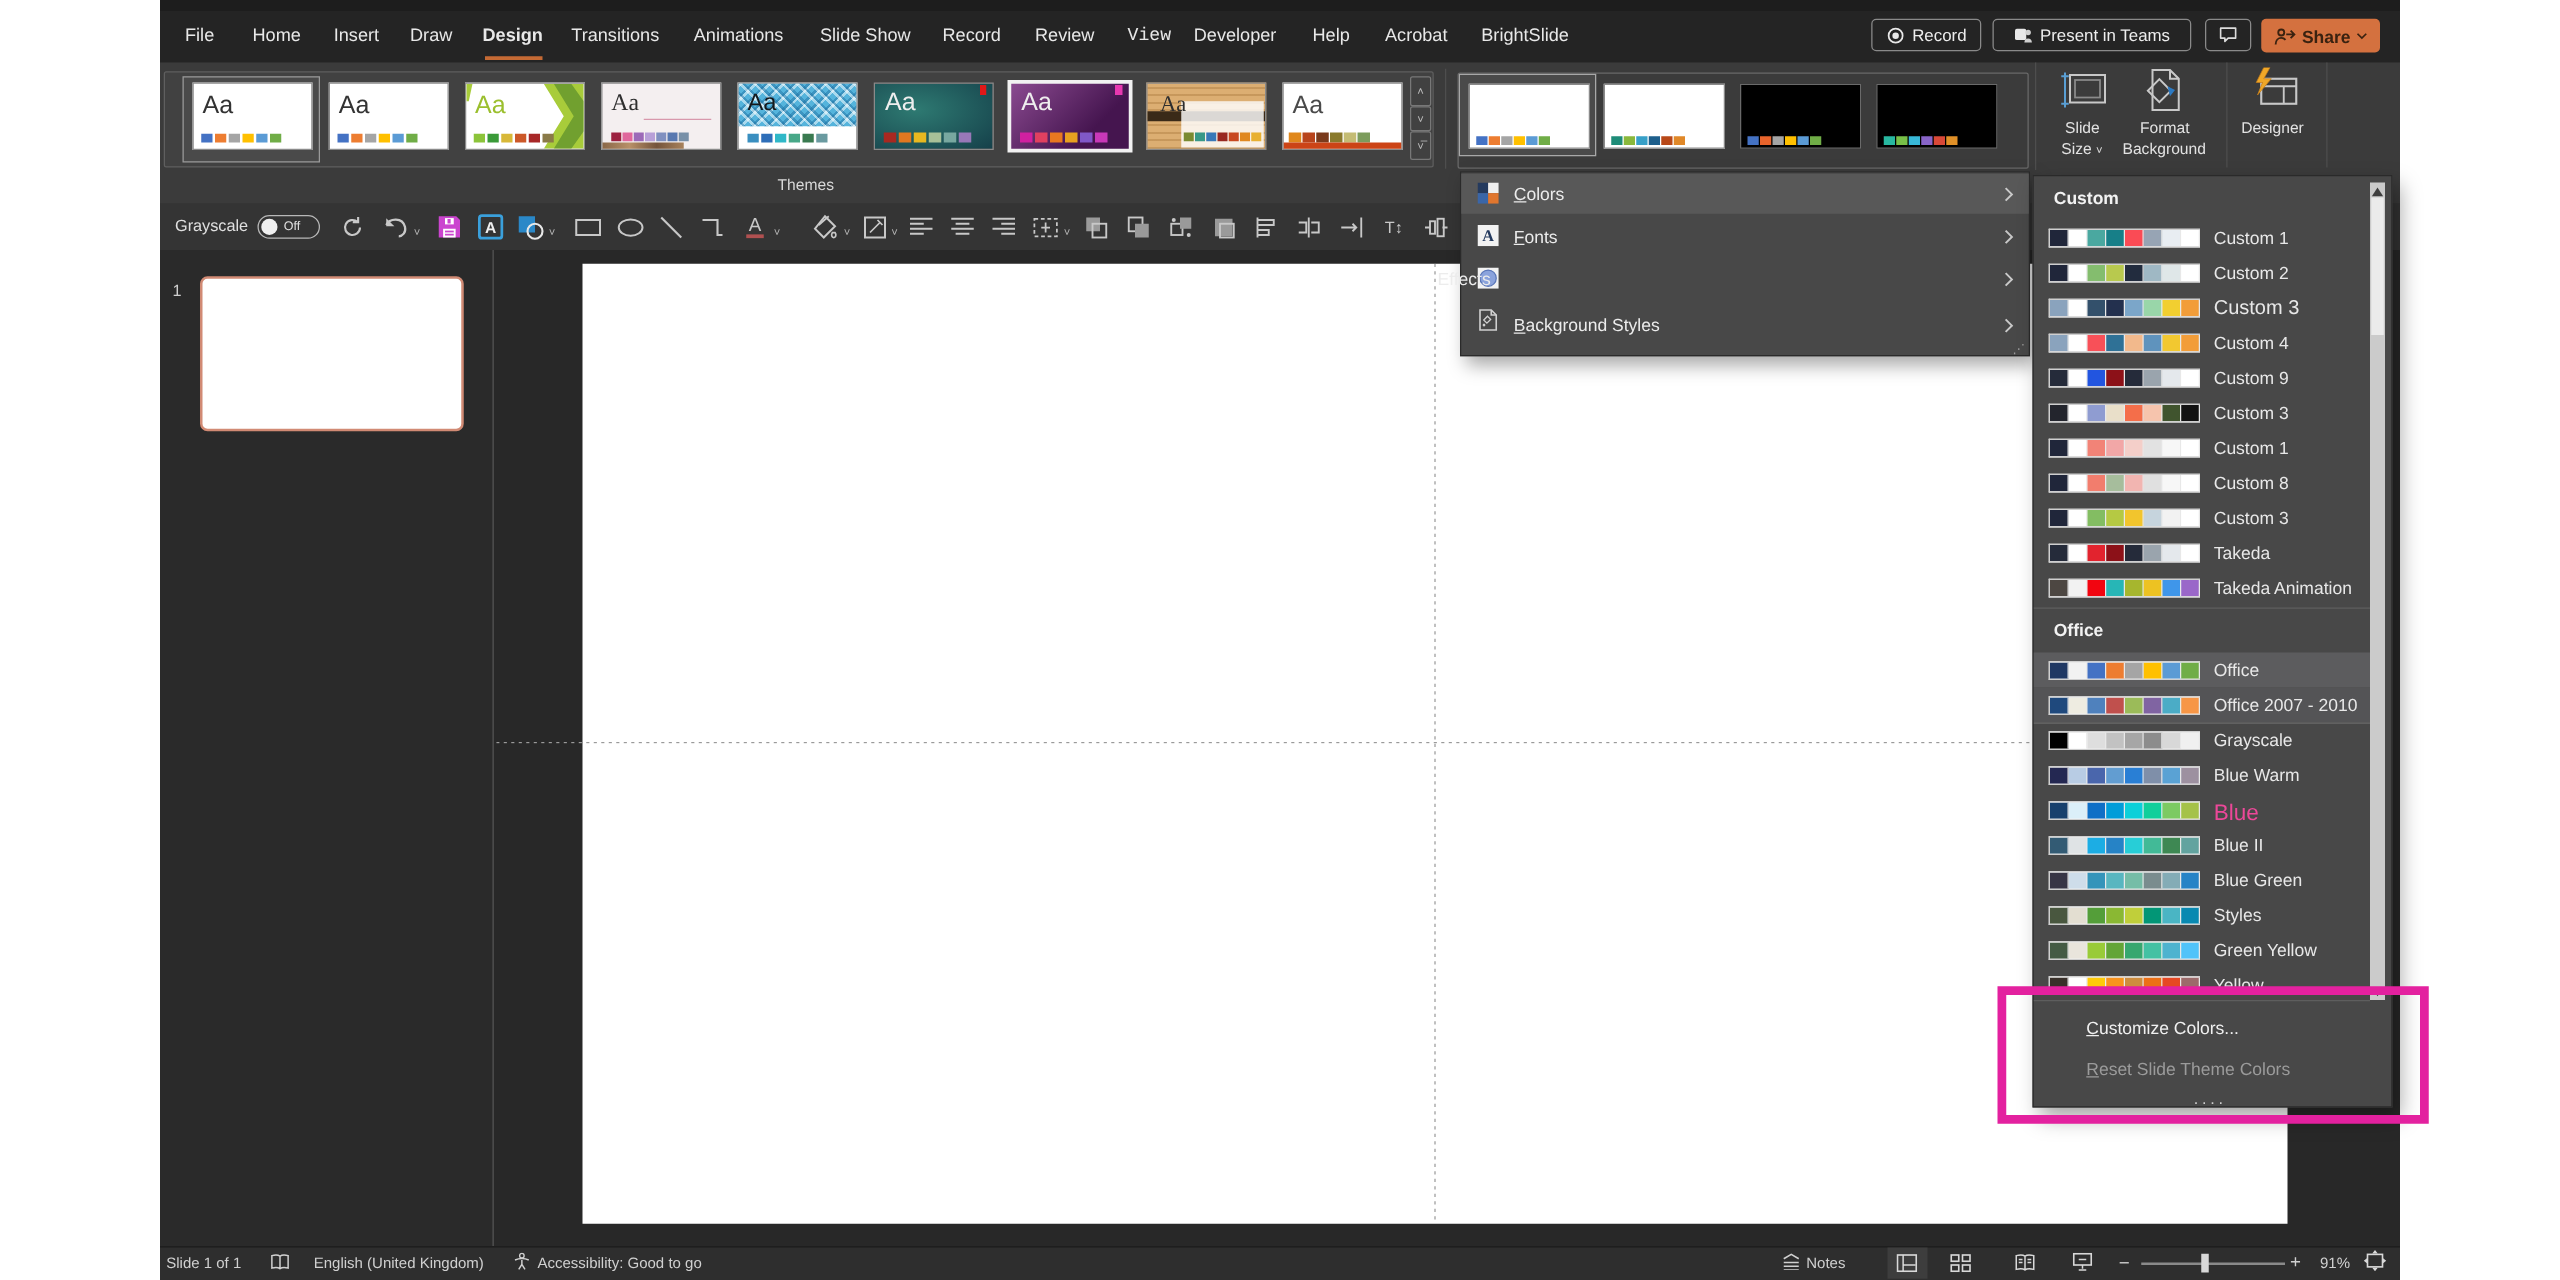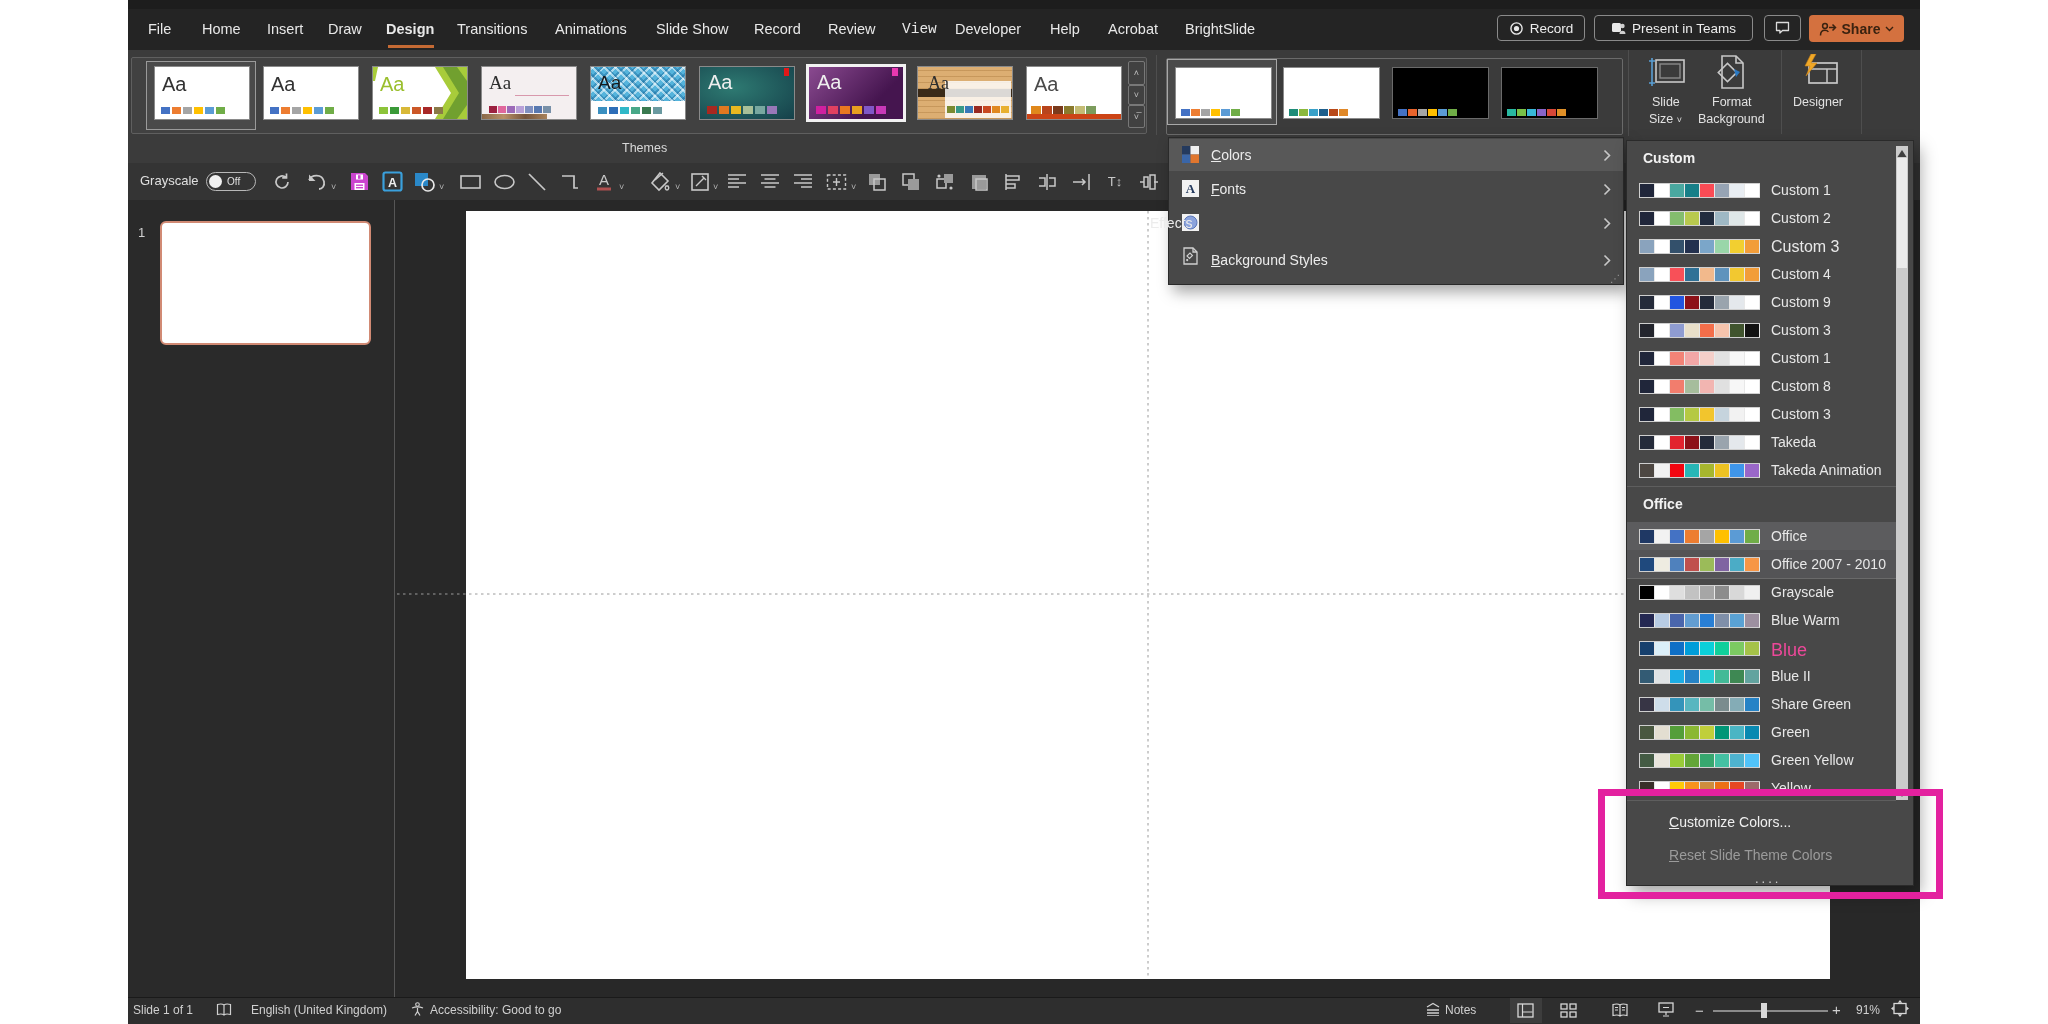--- a/index.html
+++ b/index.html
@@ -725,32 +725,32 @@
 <div style="position:absolute;left:1639px;top:697px;width:121px;height:15px;border:1px solid #cfcfcf;border-right:none;background:#fff;box-sizing:border-box;overflow:hidden">
     <i style="display:block;float:left;width:14px;height:13px;background:#373545;border-right:1px solid #e8e8e8"></i>
     <i style="display:block;float:left;width:14px;height:13px;background:#ceddea;border-right:1px solid #e8e8e8"></i>
     <i style="display:block;float:left;width:14px;height:13px;background:#3494ba;border-right:1px solid #e8e8e8"></i>
     <i style="display:block;float:left;width:14px;height:13px;background:#58b6c0;border-right:1px solid #e8e8e8"></i>
     <i style="display:block;float:left;width:14px;height:13px;background:#75bda7;border-right:1px solid #e8e8e8"></i>
     <i style="display:block;float:left;width:14px;height:13px;background:#7a8c8e;border-right:1px solid #e8e8e8"></i>
     <i style="display:block;float:left;width:14px;height:13px;background:#84acb6;border-right:1px solid #e8e8e8"></i>
     <i style="display:block;float:left;width:14px;height:13px;background:#2683c6;border-right:1px solid #e8e8e8"></i>
   </div>
-<div style="position:absolute;left:1771px;top:696px;white-space:nowrap;font-size:14px;color:#e8e8e8">Share Green</div>
+<div style="position:absolute;left:1771px;top:696px;white-space:nowrap;font-size:14px;color:#e8e8e8">Blue Green</div>
 <div style="position:absolute;left:1639px;top:725px;width:121px;height:15px;border:1px solid #cfcfcf;border-right:none;background:#fff;box-sizing:border-box;overflow:hidden">
     <i style="display:block;float:left;width:14px;height:13px;background:#49573f;border-right:1px solid #e8e8e8"></i>
     <i style="display:block;float:left;width:14px;height:13px;background:#e3ded1;border-right:1px solid #e8e8e8"></i>
     <i style="display:block;float:left;width:14px;height:13px;background:#549e39;border-right:1px solid #e8e8e8"></i>
     <i style="display:block;float:left;width:14px;height:13px;background:#8ab833;border-right:1px solid #e8e8e8"></i>
     <i style="display:block;float:left;width:14px;height:13px;background:#c0cf3a;border-right:1px solid #e8e8e8"></i>
     <i style="display:block;float:left;width:14px;height:13px;background:#029676;border-right:1px solid #e8e8e8"></i>
     <i style="display:block;float:left;width:14px;height:13px;background:#4ab5c4;border-right:1px solid #e8e8e8"></i>
     <i style="display:block;float:left;width:14px;height:13px;background:#0989b1;border-right:1px solid #e8e8e8"></i>
   </div>
-<div style="position:absolute;left:1771px;top:724px;white-space:nowrap;font-size:14px;color:#e8e8e8">Green</div>
+<div style="position:absolute;left:1771px;top:724px;white-space:nowrap;font-size:14px;color:#e8e8e8">Styles</div>
 <div style="position:absolute;left:1639px;top:753px;width:121px;height:15px;border:1px solid #cfcfcf;border-right:none;background:#fff;box-sizing:border-box;overflow:hidden">
     <i style="display:block;float:left;width:14px;height:13px;background:#445b44;border-right:1px solid #e8e8e8"></i>
     <i style="display:block;float:left;width:14px;height:13px;background:#e9e5dc;border-right:1px solid #e8e8e8"></i>
     <i style="display:block;float:left;width:14px;height:13px;background:#99cb38;border-right:1px solid #e8e8e8"></i>
     <i style="display:block;float:left;width:14px;height:13px;background:#63a537;border-right:1px solid #e8e8e8"></i>
     <i style="display:block;float:left;width:14px;height:13px;background:#37a76f;border-right:1px solid #e8e8e8"></i>
     <i style="display:block;float:left;width:14px;height:13px;background:#44c1a3;border-right:1px solid #e8e8e8"></i>
     <i style="display:block;float:left;width:14px;height:13px;background:#4eb3cf;border-right:1px solid #e8e8e8"></i>
     <i style="display:block;float:left;width:14px;height:13px;background:#51c3f9;border-right:1px solid #e8e8e8"></i>
   </div>

